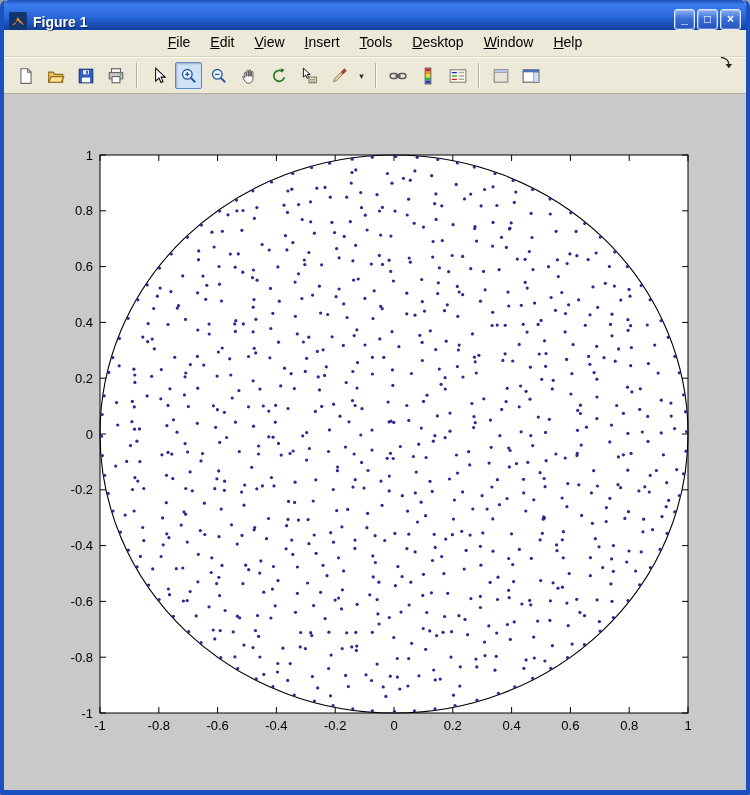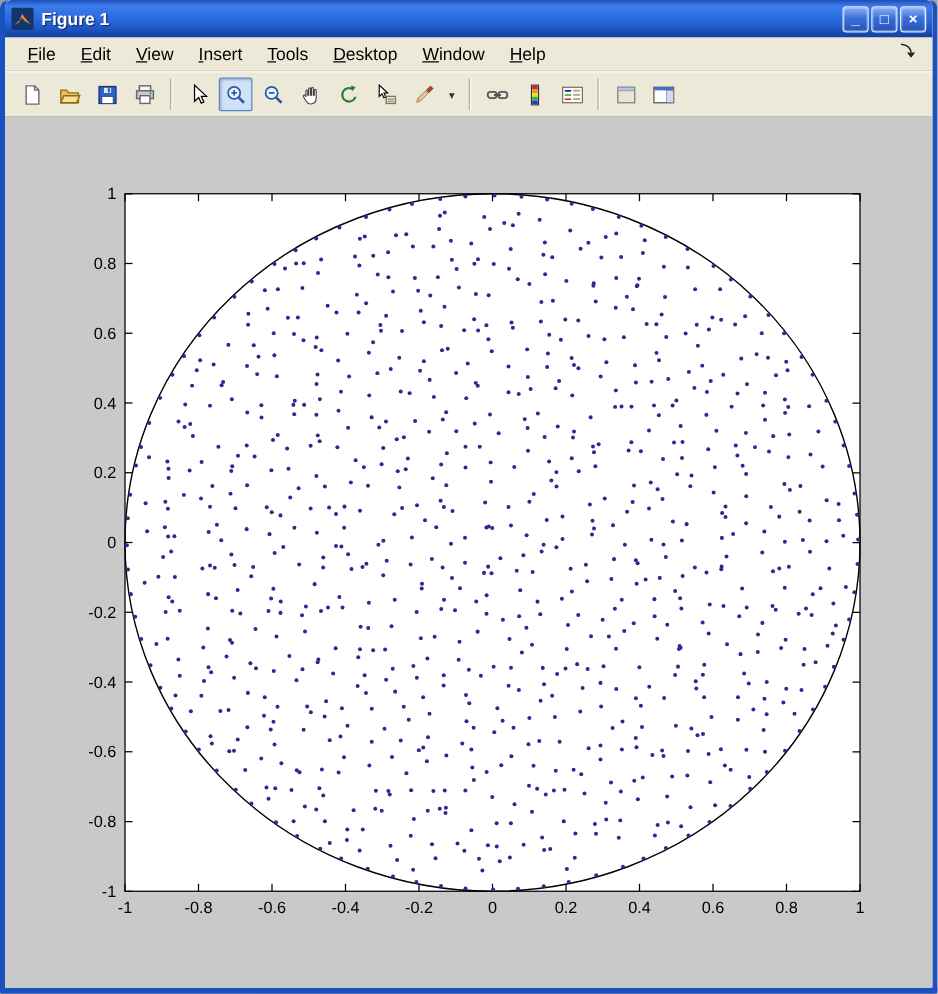--- a/index.html
+++ b/index.html
@@ -5,37 +5,37 @@
   * { margin:0; padding:0; box-sizing:border-box; }
   html,body { width:750px; height:795px; overflow:hidden; background:#9aa0a8;
               font-family:"Liberation Sans", sans-serif; }
   .window {
     position:absolute; left:0; top:0; width:750px; height:795px;
     border-left:4px solid #1a50c0; border-right:4px solid #1a50c0; border-bottom:5px solid #1a50c0;
     border-radius:7px 7px 2px 2px; background:#ece9d8; overflow:hidden;
   }
   
   .titlebar {
-    height:30px; display:flex; align-items:center; gap:6px; padding:0 5px;
+    height:30px; display:flex; align-items:flex-end; gap:6px; padding:0 5px;
     background:linear-gradient(180deg,#1e4fb8 0%, #3c7cec 16%, #2a68dd 55%, #11409f 100%);
     border-radius:5px 5px 0 0;
   }
   .title-text { color:#fff; font-weight:bold; font-size:14px; text-shadow:1px 1px 1px rgba(0,0,0,.55); }
   .tb-btns { margin-left:auto; display:flex; gap:2px; }
   .tb-btn {
     width:21px; height:21px; border-radius:3px; border:1px solid #dfe9fb;
     background:linear-gradient(180deg,#8cb2f4,#3a6fd8 45%,#2253ba);
     color:#fff; font-size:12px; font-weight:bold; text-align:center; line-height:19px;
     box-shadow: inset 0 0 0 1px rgba(255,255,255,.28); cursor:default;
   }
   .tb-btn span { display:block; height:19px; }
   
   .menubar {
     height:27px; background:#ece9d8; display:flex; align-items:center;
-    padding:0 8px; border-bottom:1px solid #d8d4c4;
+    padding:0 8px; border-bottom:1px solid #d8d4c4;flex-direction:column;
   }
   .menu-item { padding:4px 10px; font-size:14px; color:#000; cursor:default; }
   .dock-arrow { margin-left:auto; padding:2px 4px; }
   
   .toolbar {
     height:37px; background:#ece9d8; display:flex; align-items:center;
     padding:0 8px; gap:3px; border-top:1px solid #fbfaf6; border-bottom:1px solid #b3af9f;
   }
   .tool-btn {
     width:27px; height:27px; display:flex; align-items:center; justify-content:center;

